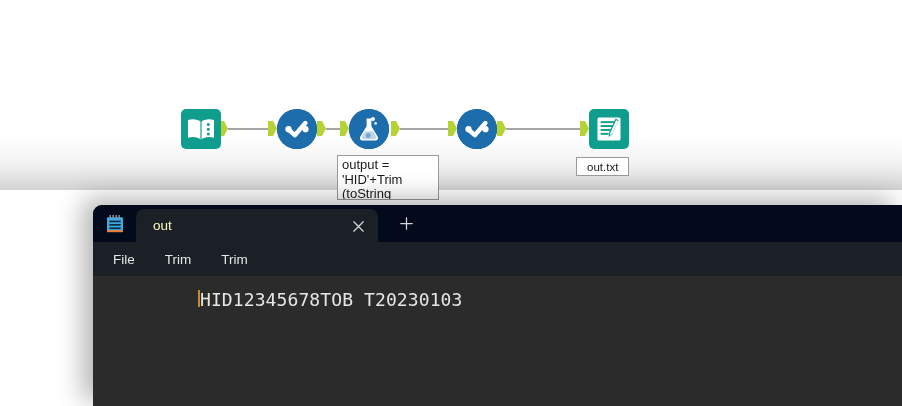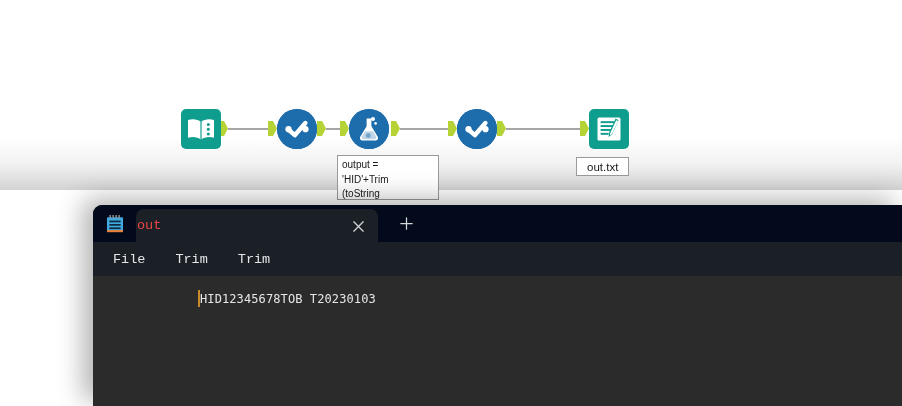--- a/index.html
+++ b/index.html
@@ -59,21 +59,21 @@
     width: 40px; height: 40px;
     top: 109px;
   }
   .node-sq svg { display: block; }
 
   
   .anno {
     position: absolute;
     border: 1px solid #9a9a9a;
     background: #ffffff;
-    font-size: 10px;
+    font-size: 13px;
     color: #1a1a1a;
     line-height: 14.5px;
     padding: 2px 4px 0 4px;
     font-family: "Liberation Sans", sans-serif;
     white-space: pre;
     box-sizing: border-box;
   }
   #anno-formula {
     left: 337px; top: 155px;
     width: 102px; height: 45px;
@@ -130,24 +130,24 @@
     position: relative;
     width: 242px;
     height: 33px;
     background: #1b2026;
     border-top-left-radius: 8px;
     border-top-right-radius: 8px;
     display: flex;
     align-items: center;
   }
   .tab-label {
-    margin-left: 1px;
+    margin-left: 17px;
     font-size: 13.5px;
-    color: #ef4444;
-    font-family: Liberation Mono, monospace;
+    color: #fef9c3;
+    font-family: Liberation Sans, sans-serif;
   }
   .tab-close {
     position: absolute;
     right: 10px;
     top: 7px;
     width: 20px; height: 20px;
     display: flex; align-items: center; justify-content: center;
     color: #d5d7da;
     font-size: 15px;
     line-height: 1;
@@ -172,37 +172,37 @@
     display: flex;
     align-items: center;
     padding-left: 8px;
     gap: 6px;
   }
   .menu-item {
     padding: 5px 12px;
     font-size: 13.5px;
     color: #e4e6e8;
     border-radius: 4px;
-    font-family: Liberation Mono, monospace;
+    font-family: Liberation Sans, sans-serif;
   }
 
   .editor {
     position: relative;
     height: 130px;
     background: #2b2b2b;
     padding: 14px 0 0 0;
     overflow: hidden;
   }
   .editor-lines {
     position: relative;
     padding-left: 107px;
   }
   .ed-line {
     font-family: "DejaVu Sans Mono", monospace;
-    font-size: 12px;
+    font-size: 18px;
     line-height: 19px;
     color: #e6e6e6;
     white-space: pre;
     letter-spacing: 0.1px;
   }
   .caret {
     position: absolute;
     left: 105px;
     top: 0px;
     width: 2px;

